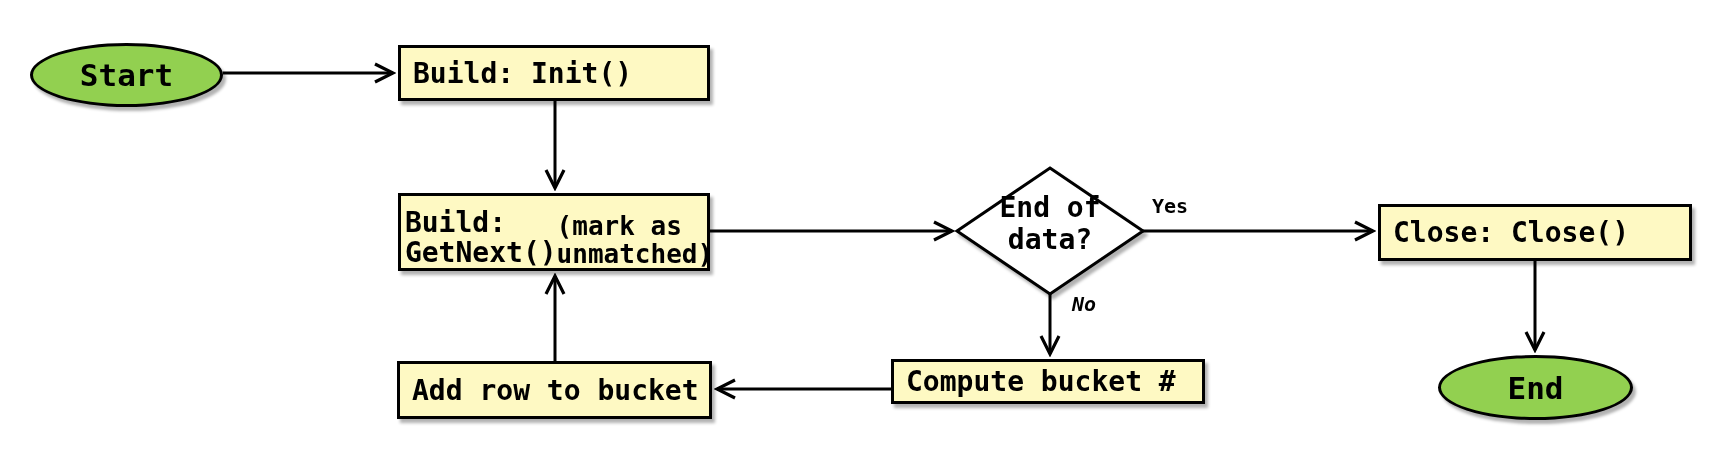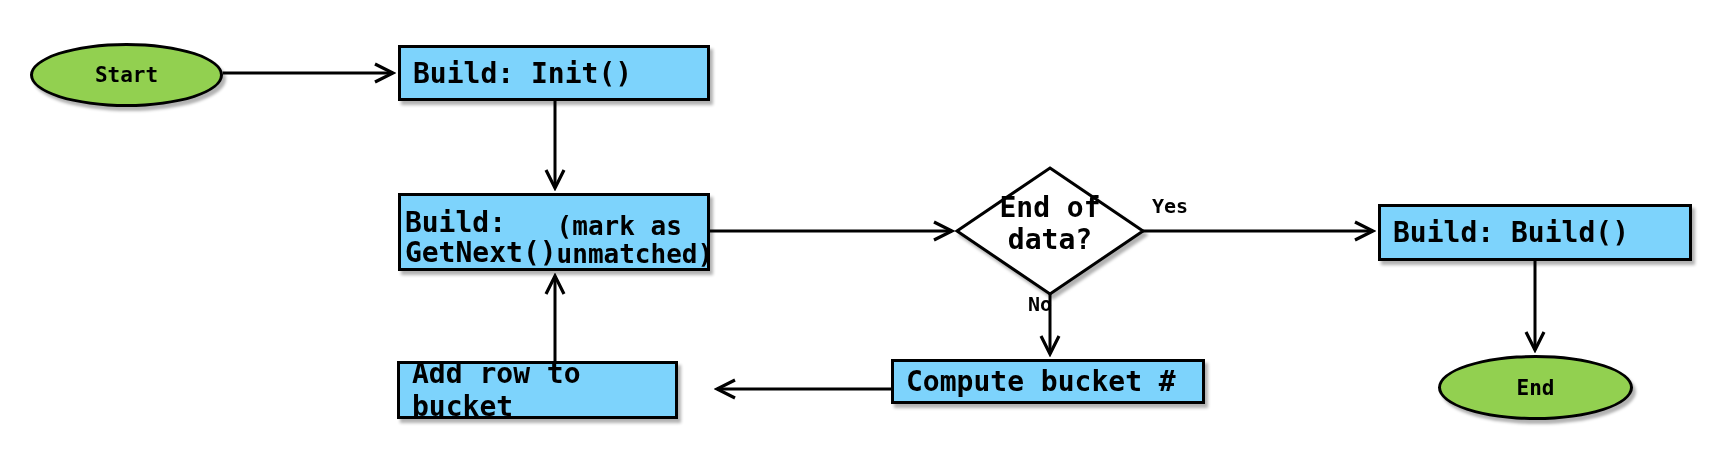--- a/index.html
+++ b/index.html
@@ -12,30 +12,30 @@
     font-weight: bold;
     color: #000;
     overflow: hidden;
   }
   svg.wires { position: absolute; left: 0; top: 0; z-index: 1; }
   .node {
     position: absolute;
     z-index: 2;
     box-sizing: border-box;
     border: 3px solid #000;
-    background: #7dd3fc;
+    background: #fef9c3;
     display: flex;
     align-items: center;
     box-shadow: 3px 4px 3px rgba(0,0,0,0.30);
   }
   .terminator {
     border-radius: 50%;
     justify-content: center;
     background: #92D050;
-    font-size: 21px;
+    font-size: 31px;
     padding: 0;
   }
   .process { padding-left: 12px; font-size: 28px; }
   .process.two-line {
     flex-direction: row;
     align-items: flex-end;
     justify-content: center;
     line-height: 1.08;
     padding-left: 10px;
   }
@@ -91,31 +91,31 @@
     <span>Build: GetNext()</span>
     <span class="sub">(mark as unmatched)</span>
   </div>
 
   <div class="decision-label" style="left:985px; top:192px; width:130px; height:78px;">
     <span>End of data?</span>
   </div>
 
   <div class="edge-label" style="left:1152px; top:194px;">Yes</div>
 
-  <div class="edge-label" style="left:1028px; top:292px;">No</div>
+  <div class="edge-label" style="left:1072px; top:292px;font-style:italic;">No</div>
 
   <div class="node process" style="left:1378px; top:204px; width:314px; height:57px;">
-    <span>Build: Build()</span>
+    <span>Close: Close()</span>
   </div>
 
   <div class="node terminator" style="left:1438px; top:355px; width:195px; height:65px;">
     <span>End</span>
   </div>
 
   <div class="node process" style="left:891px; top:359px; width:314px; height:45px;">
     <span>Compute bucket #</span>
   </div>
 
-  <div class="node process" style="left:397px; top:361px; width:281px; height:58px;">
+  <div class="node process" style="left:397px; top:361px; width:315px; height:58px;">
     <span>Add row to bucket</span>
   </div>
 
 </div>
 
 </body></html>

